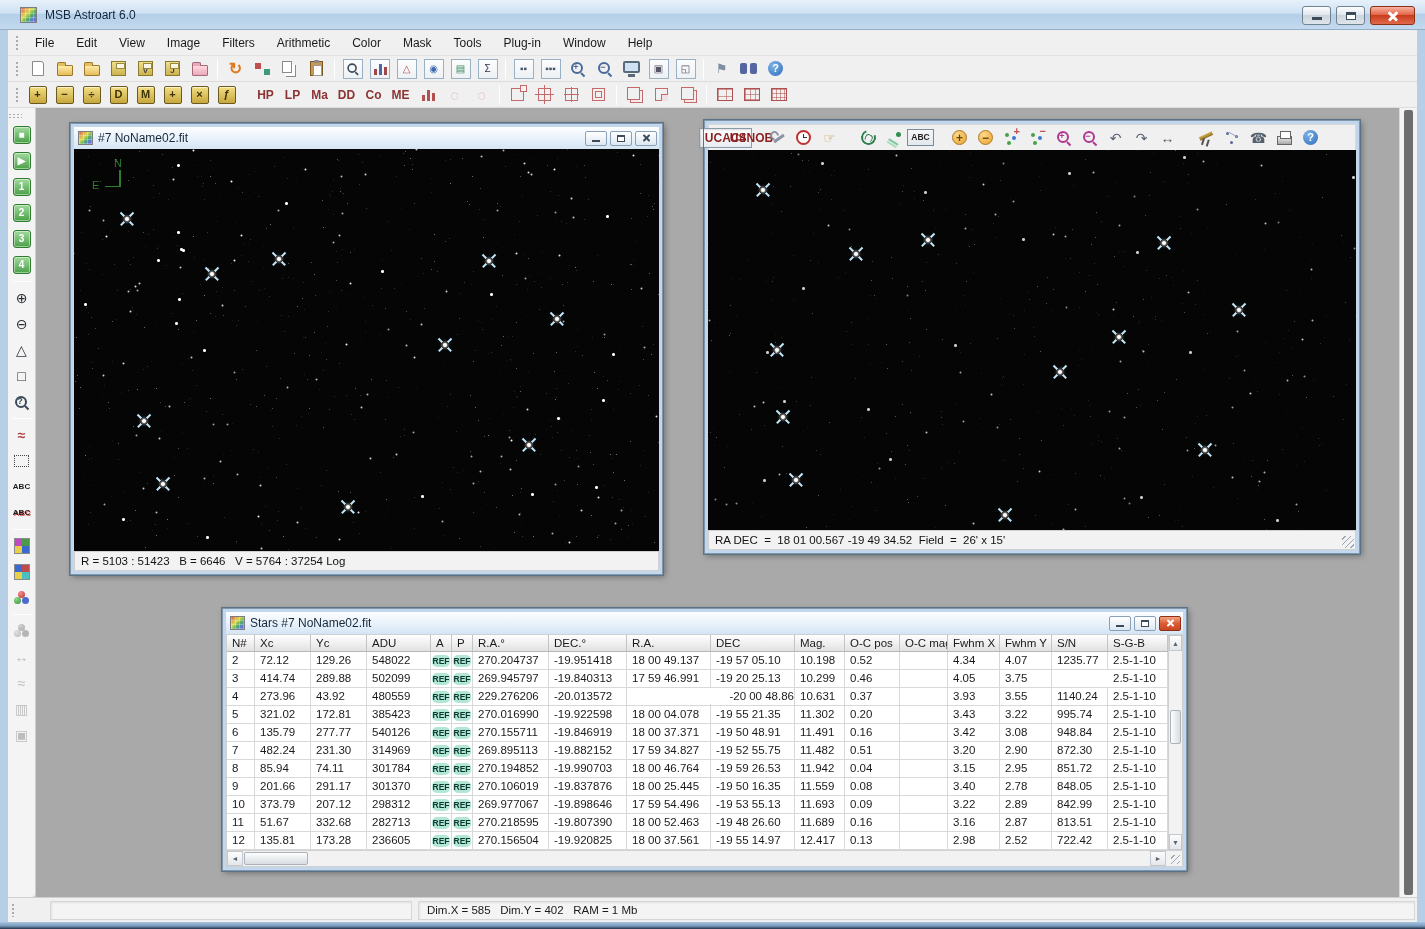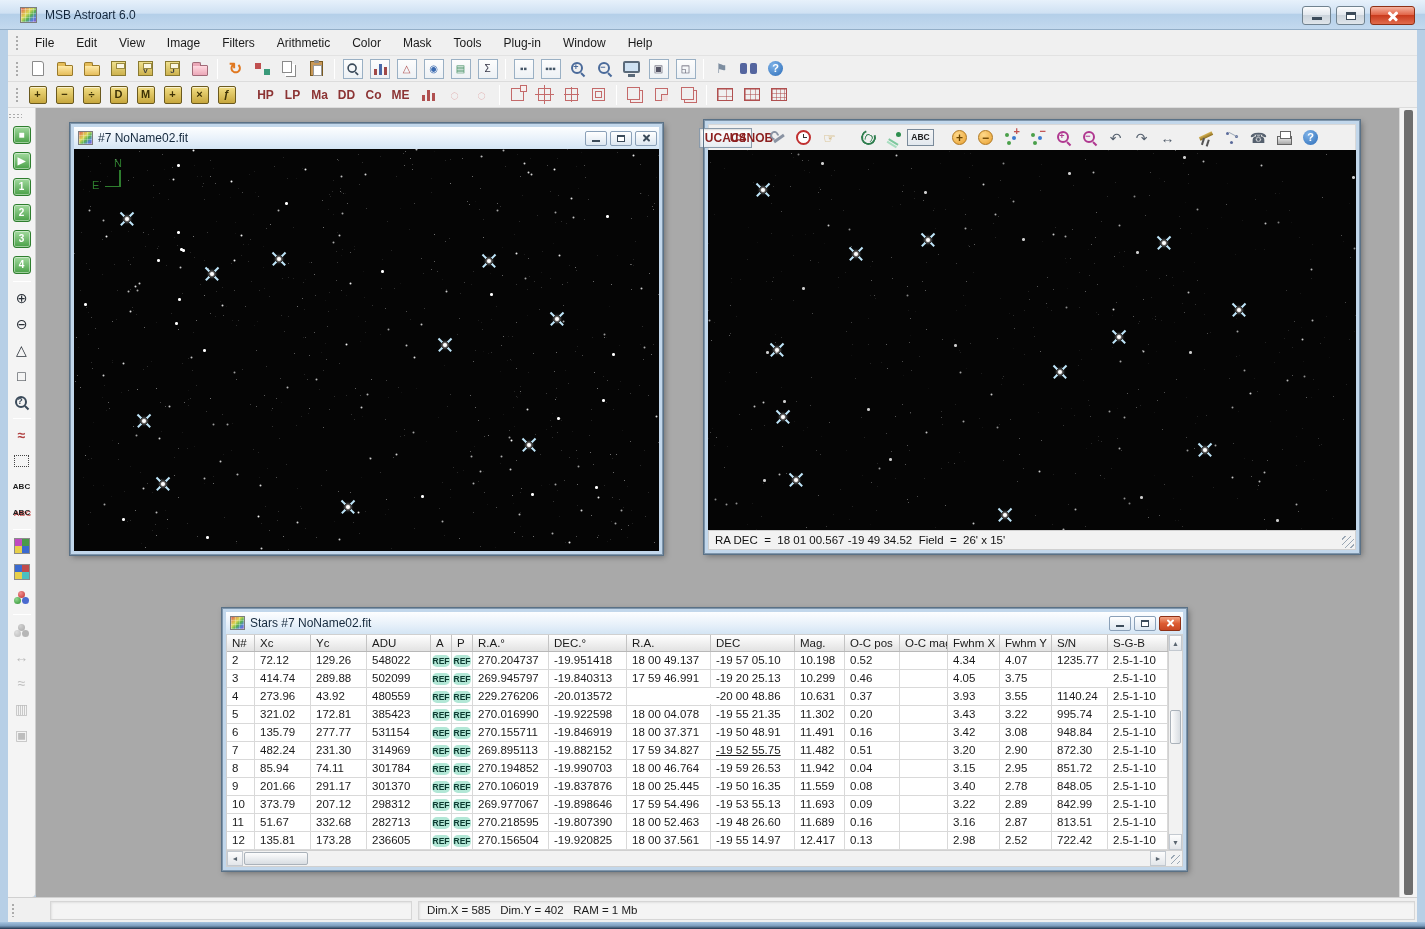--- a/index.html
+++ b/index.html
@@ -536,20 +536,23 @@
               <span class="star-marker" style="left: 89px; top: 335px;">
                 <span class="dot"></span>
               </span>
               <span class="star-marker" style="left: 274px; top: 358px;">
                 <span class="dot"></span>
               </span>
               <span class="star-marker" style="left: 455px; top: 296px;">
                 <span class="dot"></span>
               </span>
             </div>
+          <div class="wstatus">
+              <span>R = 5103 : 51423   B = 6646   V = 5764 : 37254 Log</span>
+            </div>
         </div>
 
         <div class="win" style="left:668px;top:12px;width:656px;">
           <div class="atoolbar" id="atlas-toolbar">
               <span class="tbtn">
                 <span class="icon a-btn">UCAC4</span>
               </span>
               <span class="tbtn">
                 <span class="icon a-label">USNOB</span>
               </span>
@@ -756,21 +759,21 @@
                   <span class="tcell" style="width: 64px;">480559</span>
                   <span class="tcell" style="width: 21px; padding: 2px 0px 0px;">
                     <span class="refbadge">REF</span>
                   </span>
                   <span class="tcell" style="width: 21px; padding: 2px 0px 0px;">
                     <span class="refbadge">REF</span>
                   </span>
                   <span class="tcell" style="width: 76px;">229.276206</span>
                   <span class="tcell" style="width: 78px;">-20.013572</span>
                   <span class="tcell" style="width: 84px; margin-top: 16px;">18 00 12.829</span>
-                  <span class="tcell" style="width: 84px;">-20 00 48.86</span>
+                  <span class="tcell" style="width: 84px; text-align: right;">-20 00 48.86</span>
                   <span class="tcell" style="width: 50px;">10.631</span>
                   <span class="tcell" style="width: 55px;">0.37</span>
                   <span class="tcell" style="width: 48px;"></span>
                   <span class="tcell" style="width: 52px;">3.93</span>
                   <span class="tcell" style="width: 52px;">3.55</span>
                   <span class="tcell" style="width: 56px;">1140.24</span>
                   <span class="tcell" style="width: 60px;">2.5-1-10</span>
                 </div>
                 <div class="trow">
                   <span class="tcell" style="width: 28px;">5</span>
@@ -792,21 +795,21 @@
                   <span class="tcell" style="width: 48px;"></span>
                   <span class="tcell" style="width: 52px;">3.43</span>
                   <span class="tcell" style="width: 52px;">3.22</span>
                   <span class="tcell" style="width: 56px;">995.74</span>
                   <span class="tcell" style="width: 60px;">2.5-1-10</span>
                 </div>
                 <div class="trow">
                   <span class="tcell" style="width: 28px;">6</span>
                   <span class="tcell" style="width: 56px;">135.79</span>
                   <span class="tcell" style="width: 56px;">277.77</span>
-                  <span class="tcell" style="width: 64px;">531154</span>
+                  <span class="tcell" style="width: 64px;">540126</span>
                   <span class="tcell" style="width: 21px; padding: 2px 0px 0px;">
                     <span class="refbadge">REF</span>
                   </span>
                   <span class="tcell" style="width: 21px; padding: 2px 0px 0px;">
                     <span class="refbadge">REF</span>
                   </span>
                   <span class="tcell" style="width: 76px;">270.155711</span>
                   <span class="tcell" style="width: 78px;">-19.846919</span>
                   <span class="tcell" style="width: 84px;">18 00 37.371</span>
                   <span class="tcell" style="width: 84px;">-19 50 48.91</span>
@@ -825,21 +828,21 @@
                   <span class="tcell" style="width: 64px;">314969</span>
                   <span class="tcell" style="width: 21px; padding: 2px 0px 0px;">
                     <span class="refbadge">REF</span>
                   </span>
                   <span class="tcell" style="width: 21px; padding: 2px 0px 0px;">
                     <span class="refbadge">REF</span>
                   </span>
                   <span class="tcell" style="width: 76px;">269.895113</span>
                   <span class="tcell" style="width: 78px;">-19.882152</span>
                   <span class="tcell" style="width: 84px;">17 59 34.827</span>
-                  <span class="tcell" style="width: 84px; text-decoration: underline;">-19 52 55.75</span>
+                  <span class="tcell" style="width: 84px;">-19 52 55.75</span>
                   <span class="tcell" style="width: 50px;">11.482</span>
                   <span class="tcell" style="width: 55px;">0.51</span>
                   <span class="tcell" style="width: 48px;"></span>
                   <span class="tcell" style="width: 52px;">3.20</span>
                   <span class="tcell" style="width: 52px;">2.90</span>
                   <span class="tcell" style="width: 56px;">872.30</span>
                   <span class="tcell" style="width: 60px;">2.5-1-10</span>
                 </div>
                 <div class="trow">
                   <span class="tcell" style="width: 28px;">8</span>

